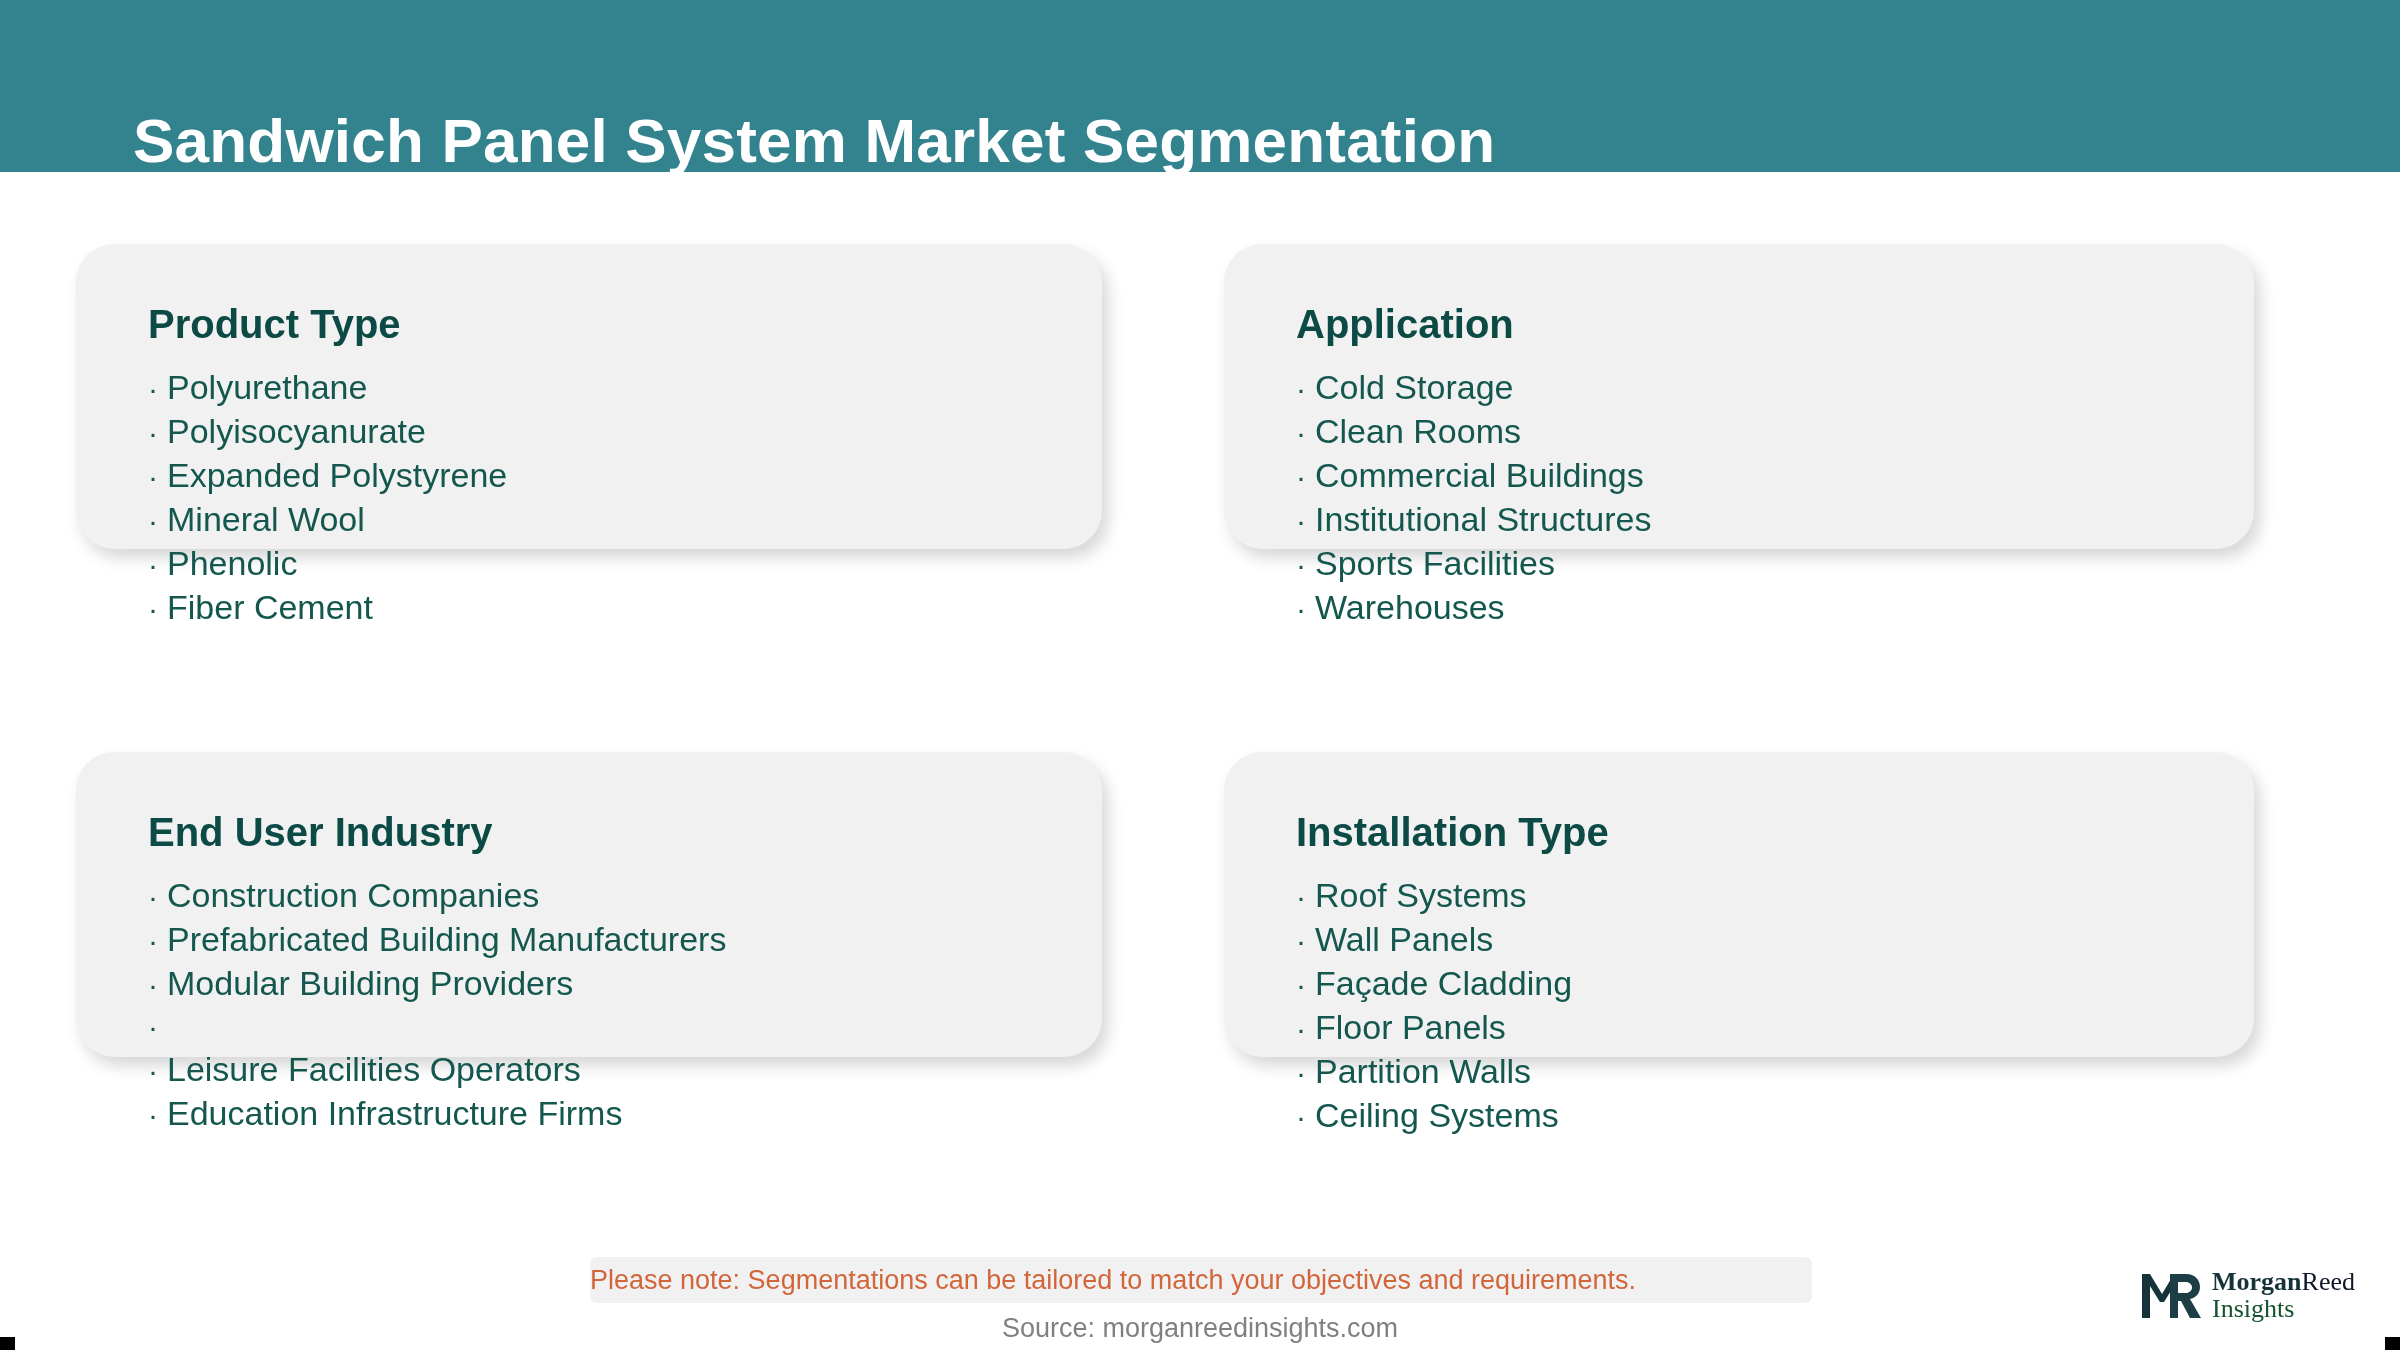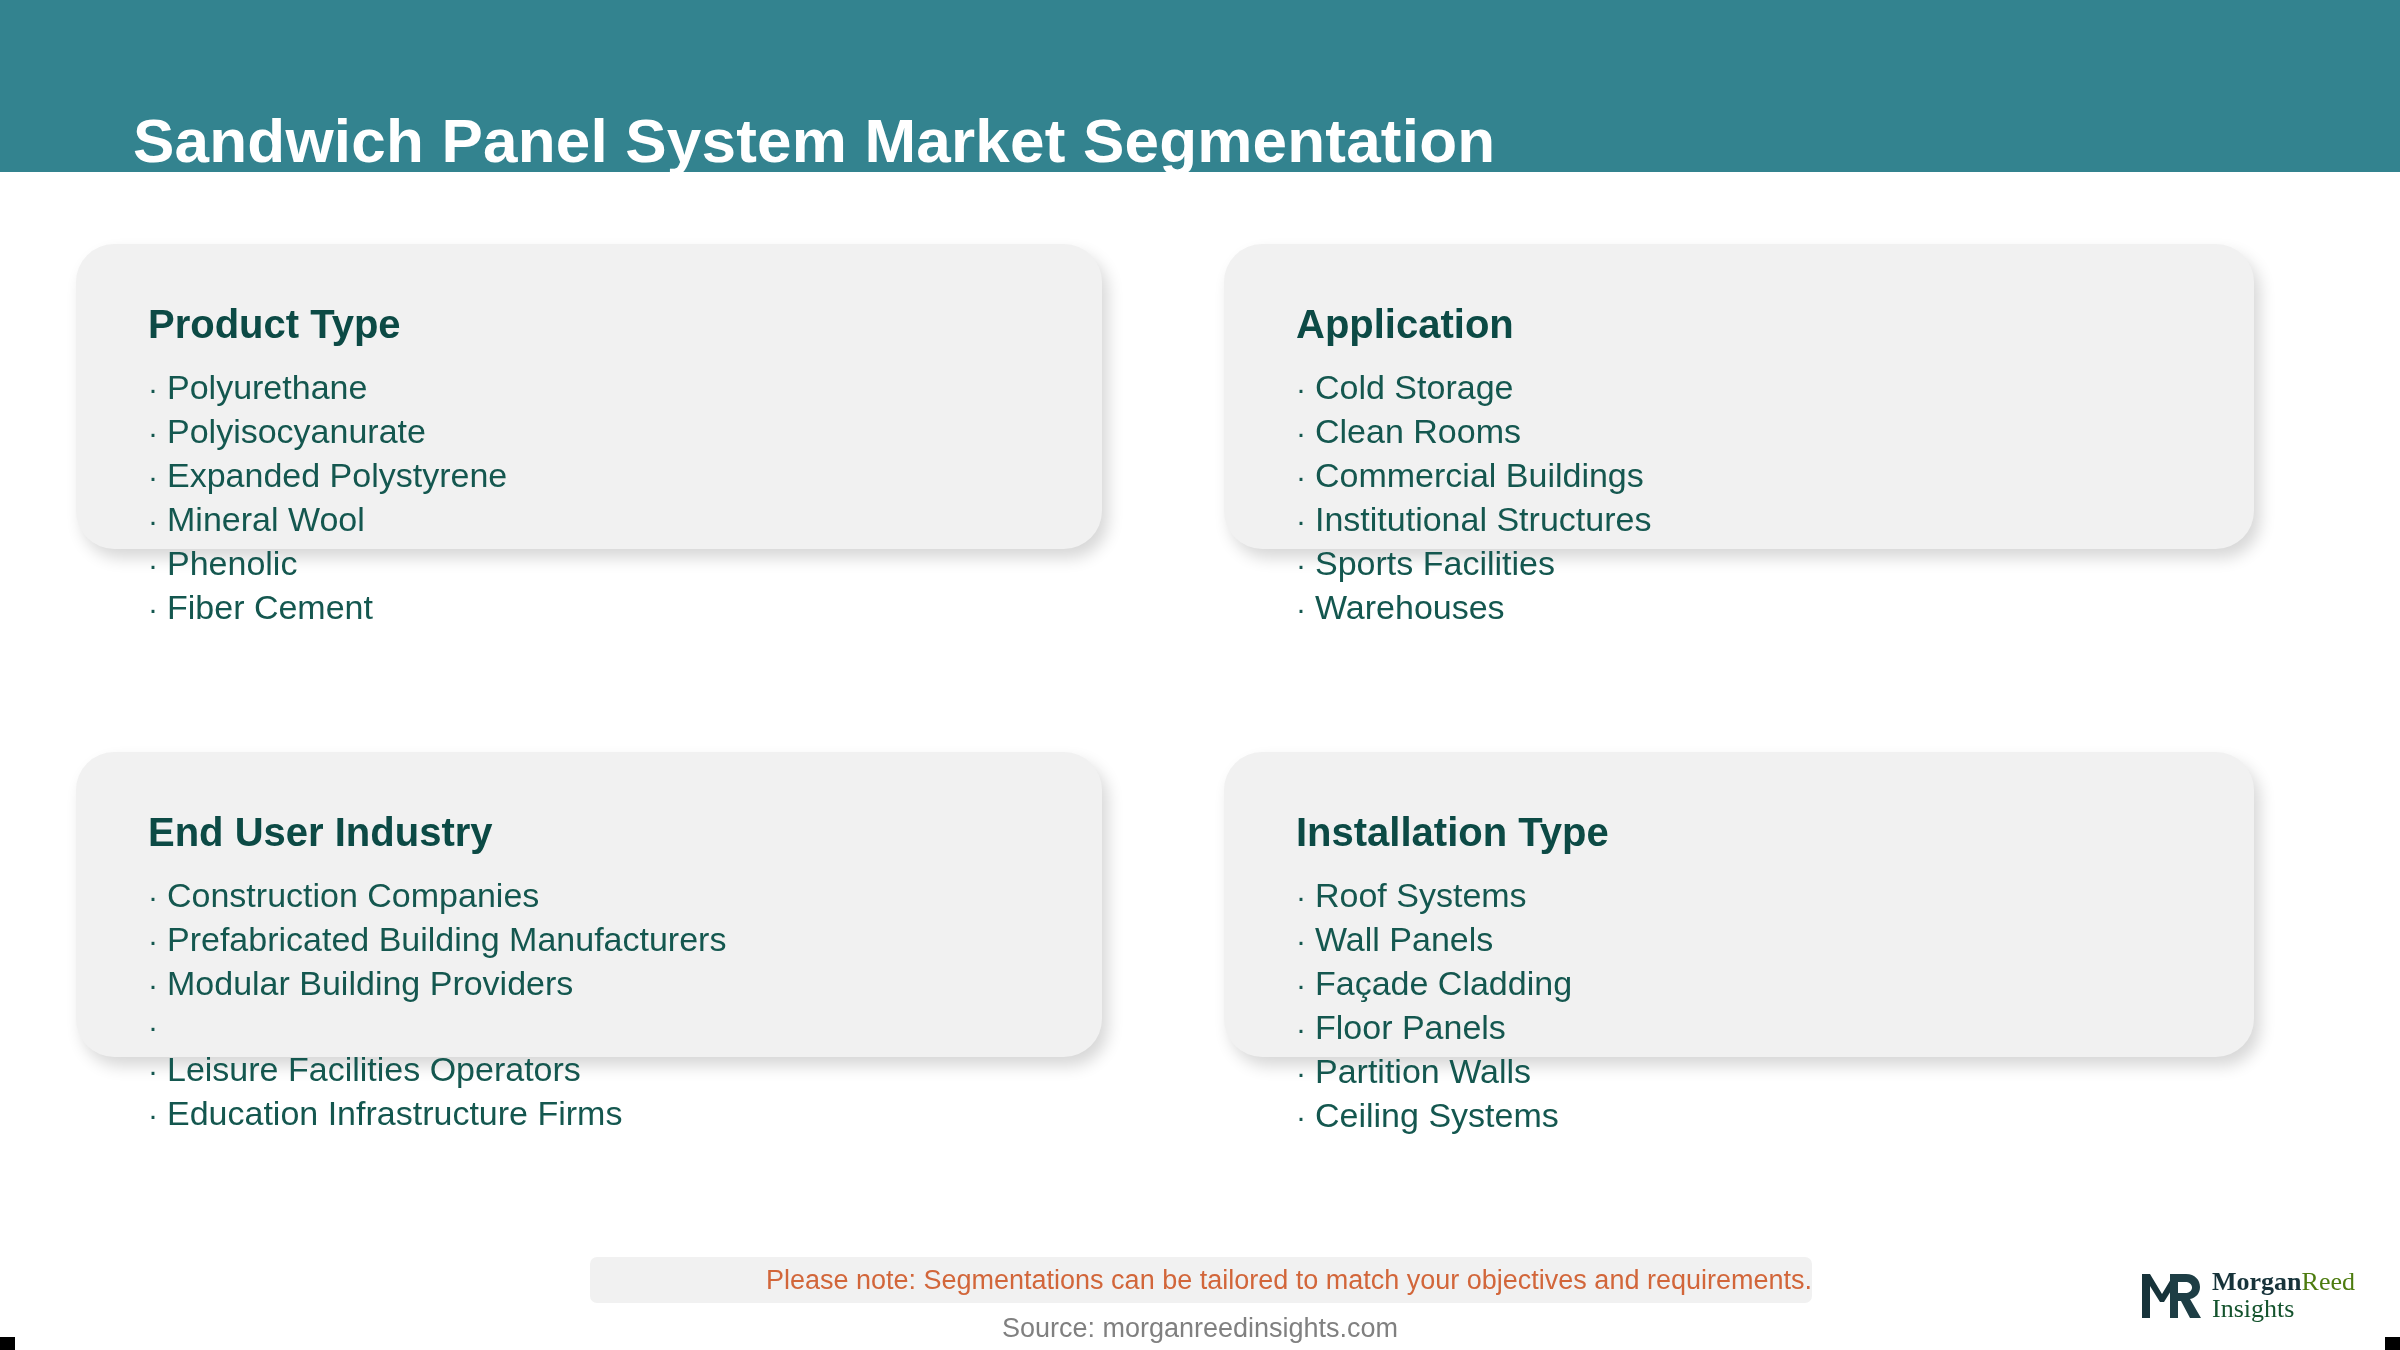--- a/index.html
+++ b/index.html
@@ -97,21 +97,21 @@
   .note-pill {
     position: absolute;
     left: 590px;
     top: 25px;
     width: 1222px;
     height: 46px;
     background: #F1F1F1;
     border-radius: 7px;
     display: flex;
     align-items: center;
-    justify-content: flex-end;
+    justify-content: flex-start;
   }
   .note-text {
     color: #D2663A;
     font-size: 27px;
     line-height: 1;
     white-space: nowrap;
   }
   .source-text {
     position: absolute;
     left: 0;
@@ -138,21 +138,21 @@
     flex-direction: column;
     justify-content: center;
   }
   .logo-line1 {
     font-family: "Liberation Serif", serif;
     font-size: 26px;
     line-height: 27px;
     white-space: nowrap;
   }
   .logo-morgan { color: #17333A; font-weight: bold; margin-top: 21px; }
-  .logo-reed   { color: #4d7c0f; font-weight: normal; }
+  .logo-reed   { color: #0f172a; font-weight: normal; }
   .logo-line2 {
     font-family: "Liberation Serif", serif;
     font-size: 26px;
     line-height: 28px;
     color: #14532d;
     white-space: nowrap;
   }
 
   
   .corner-mark {

